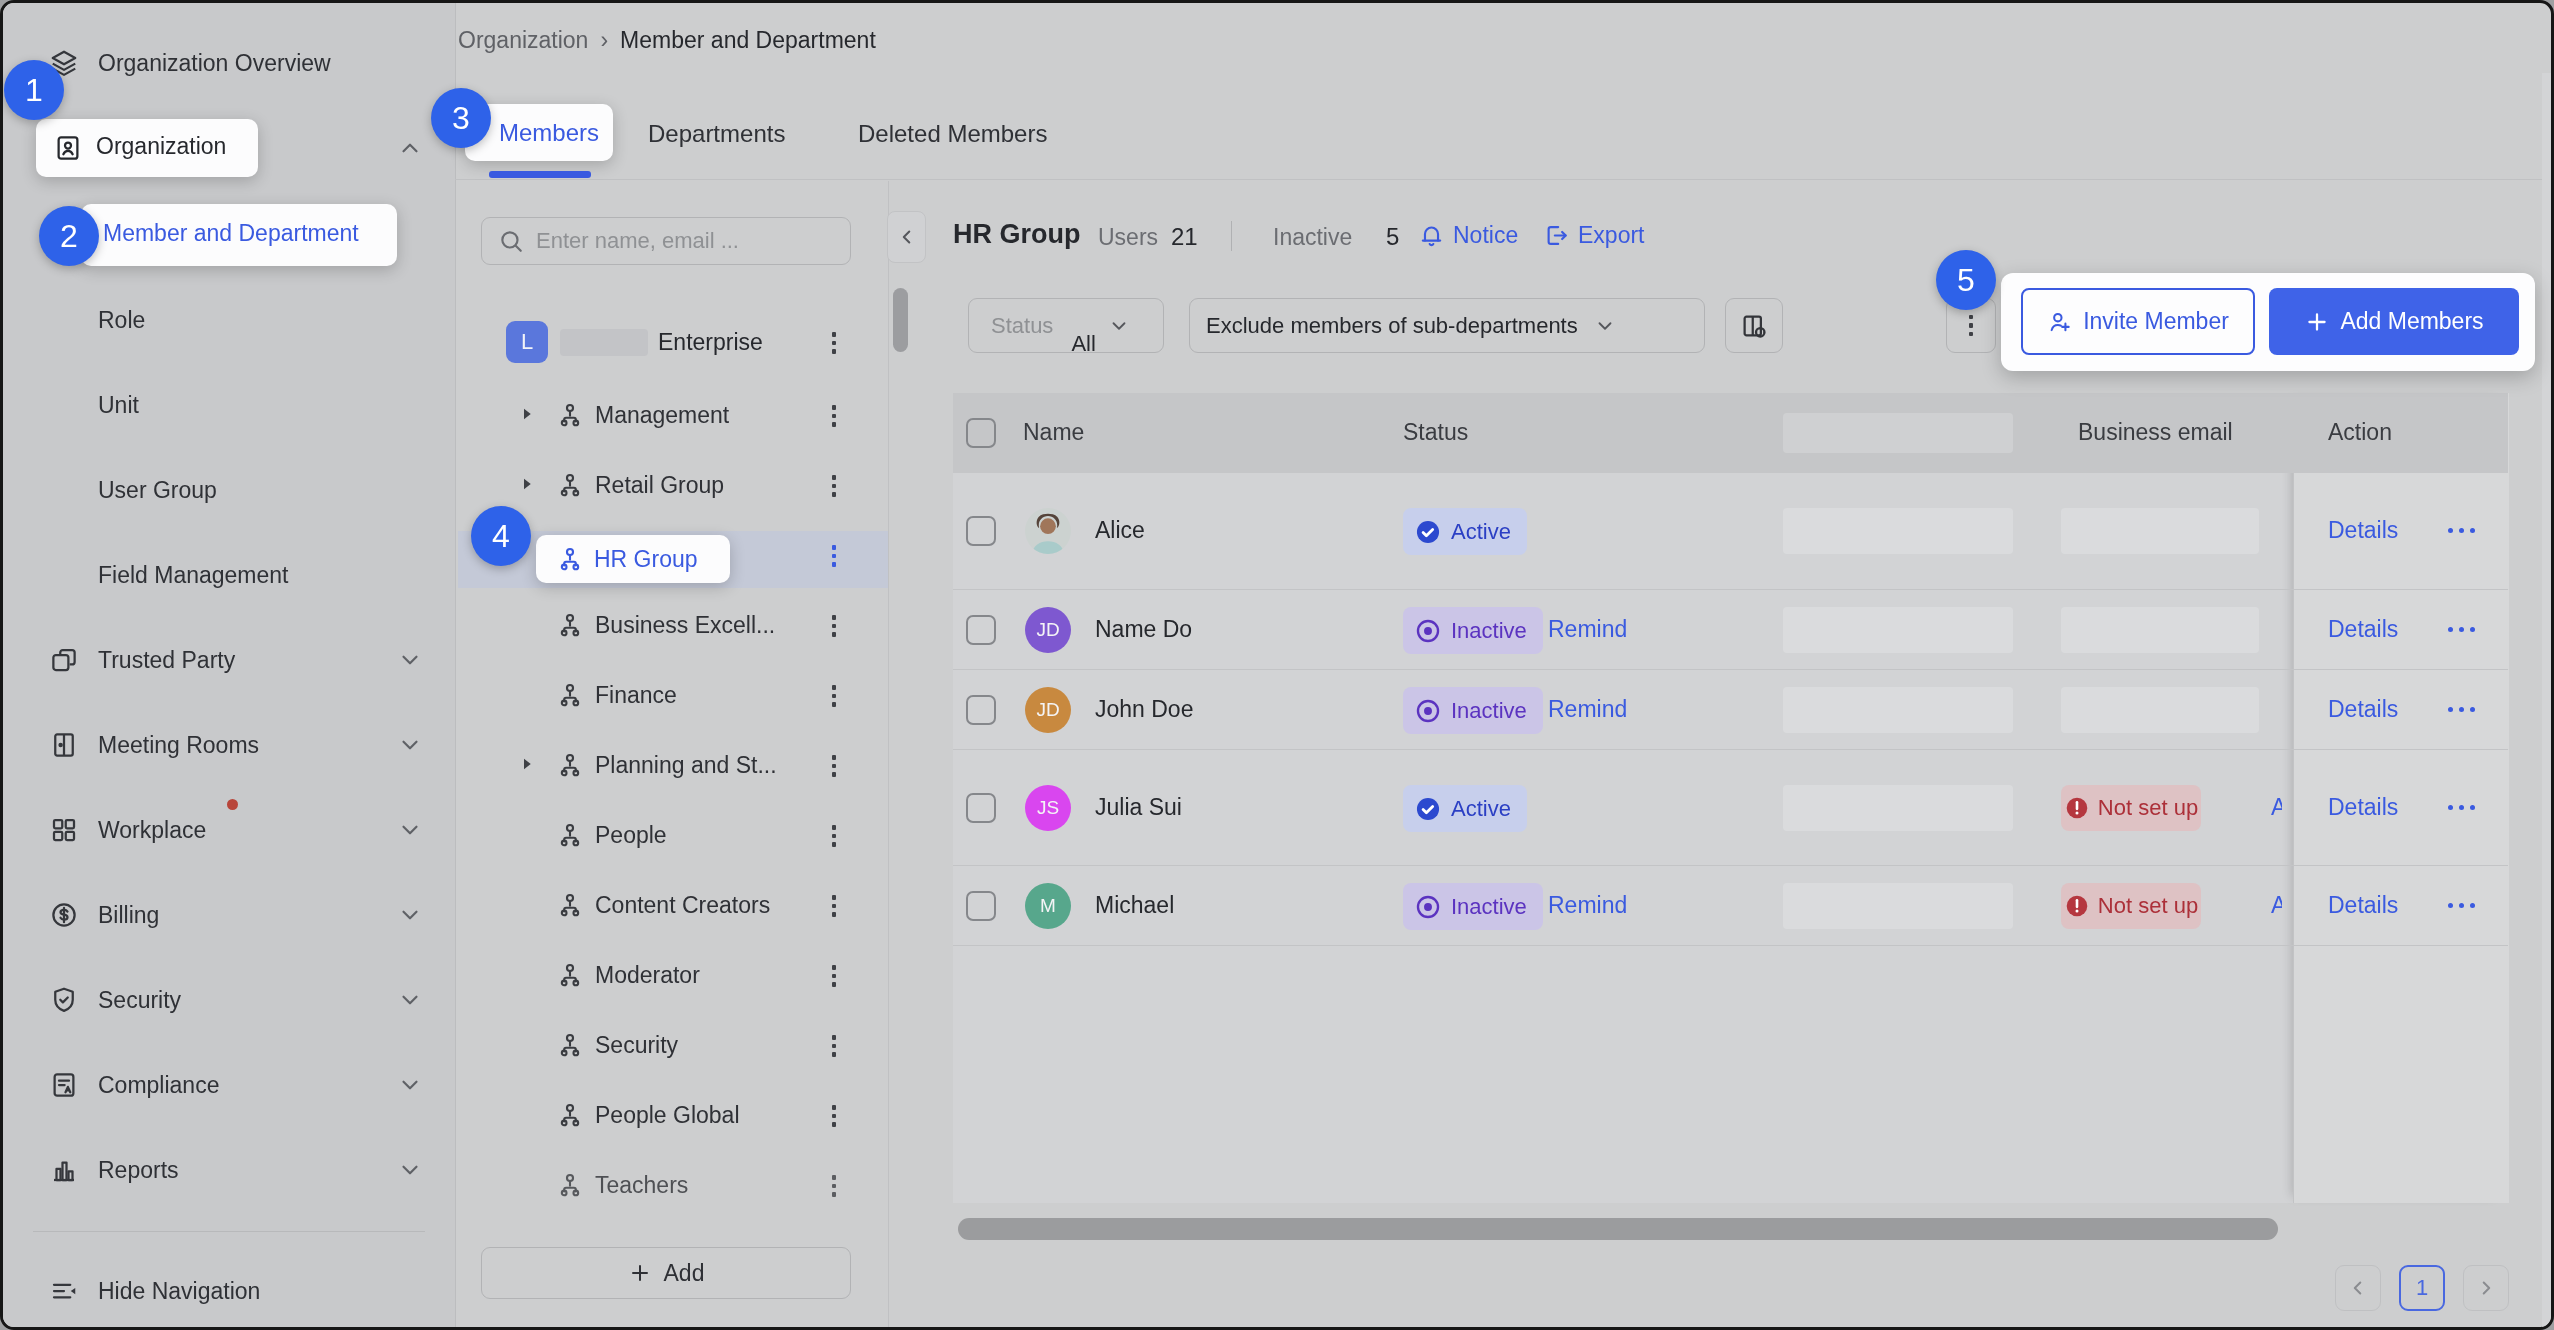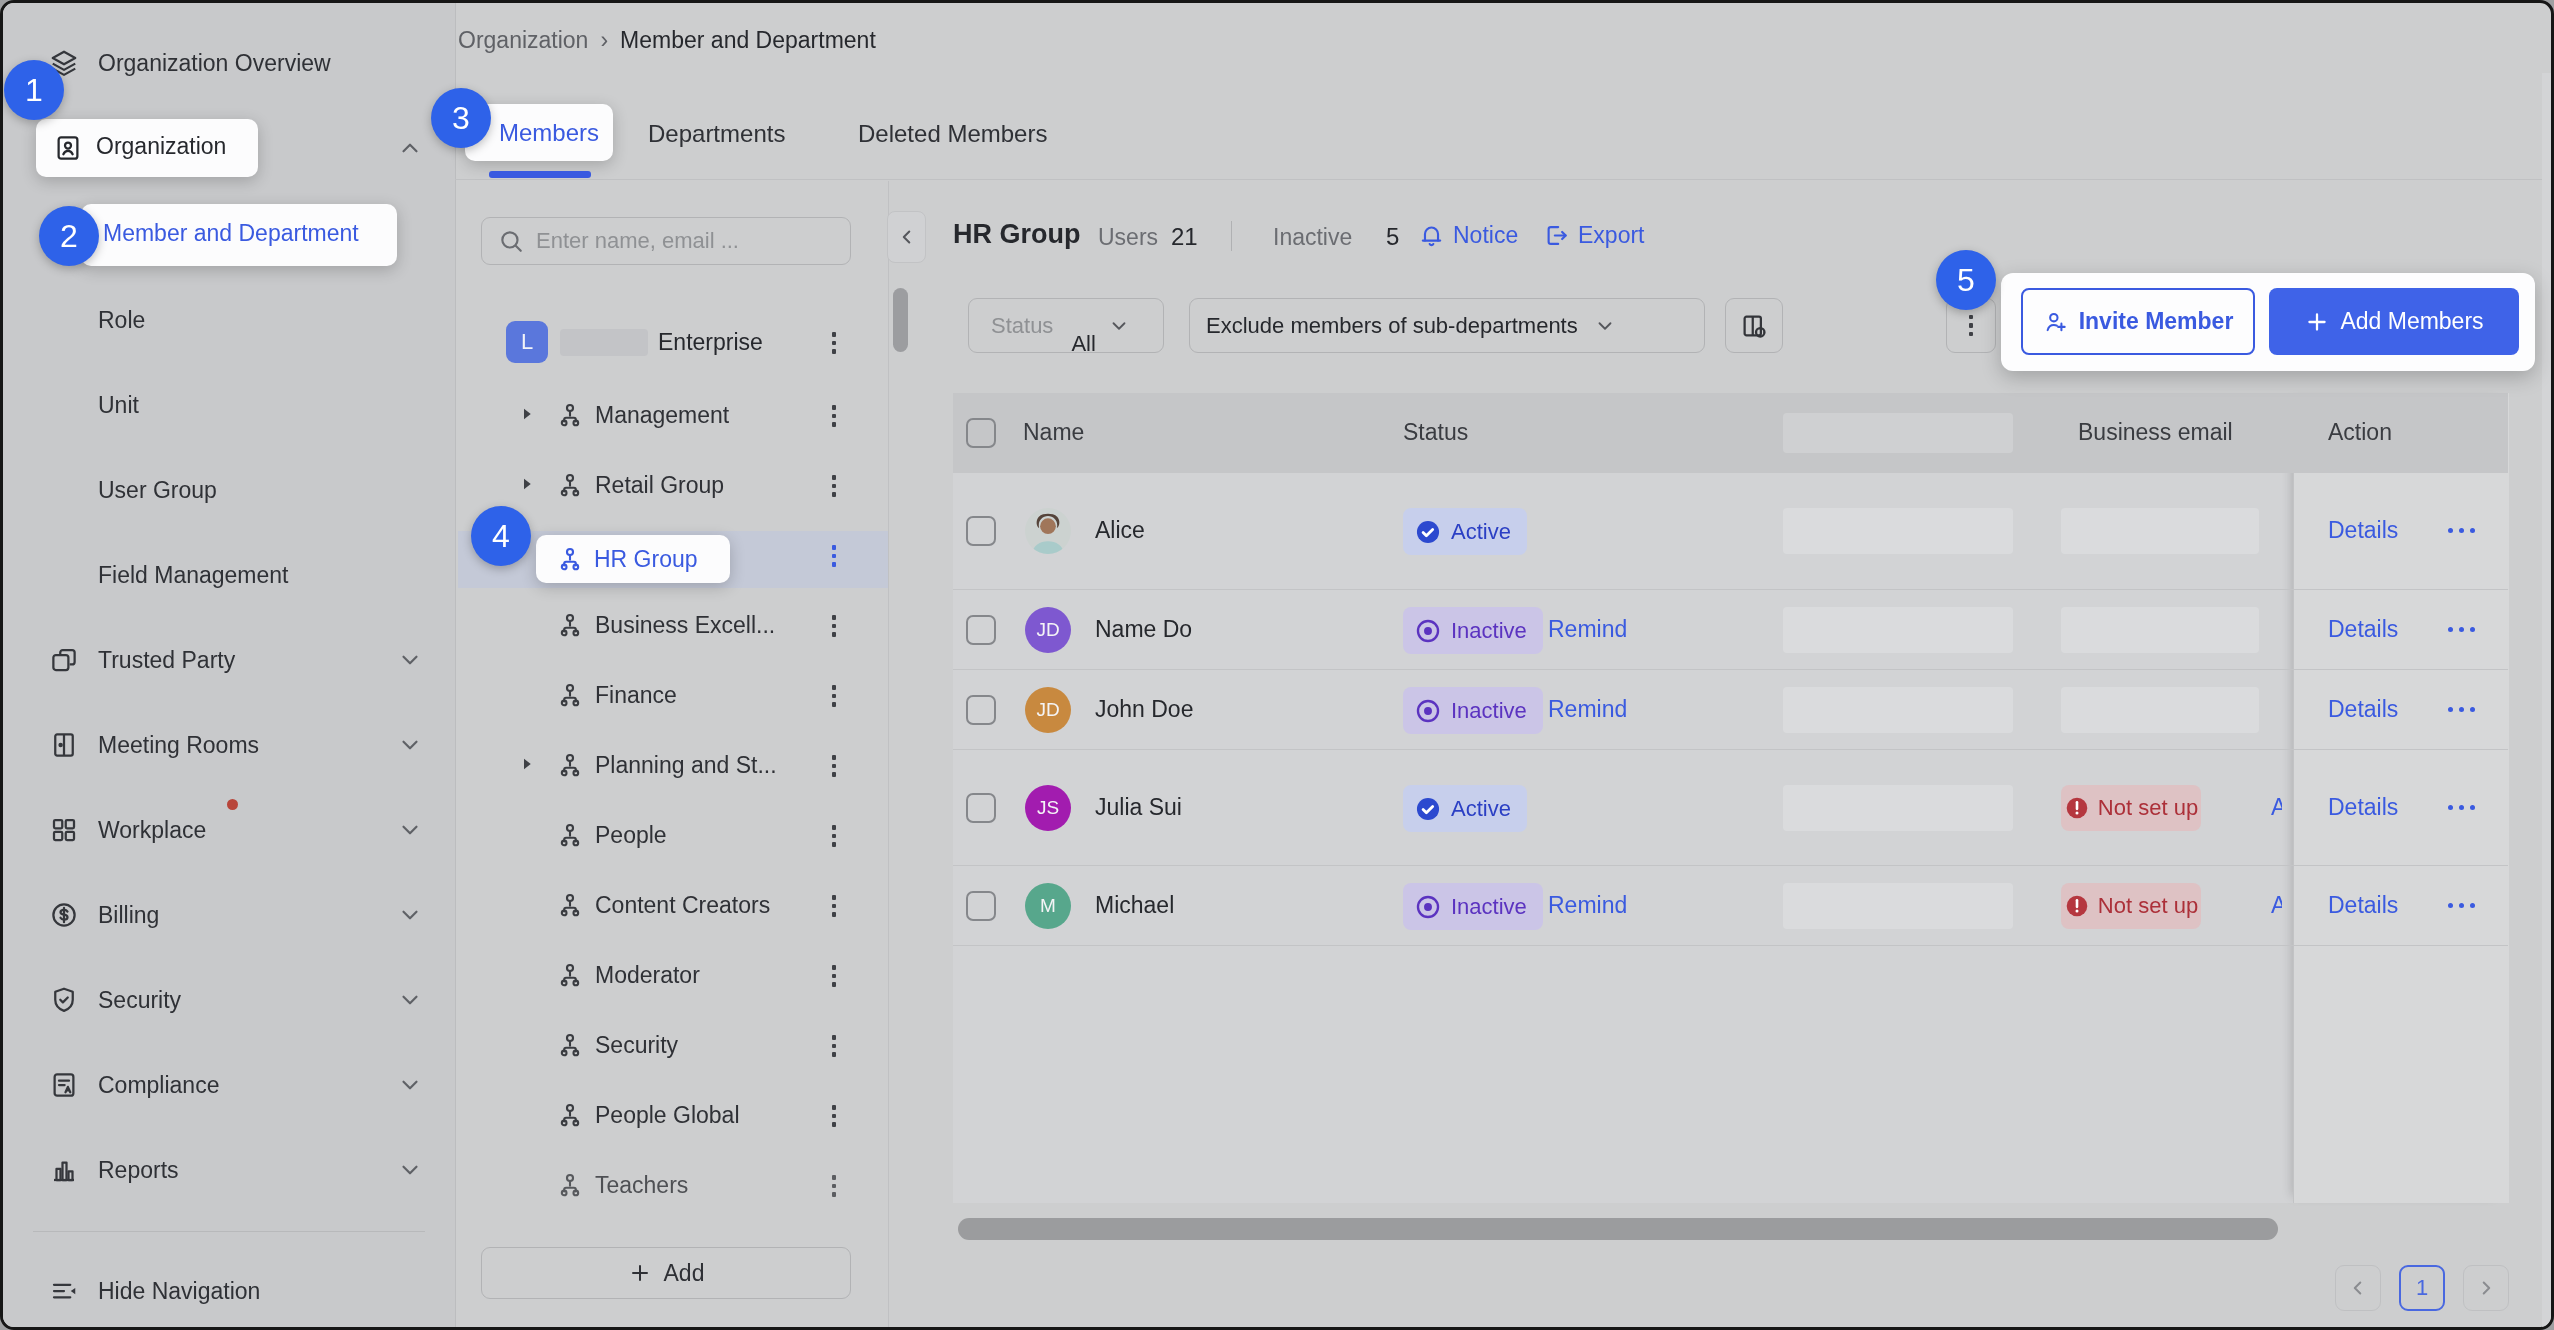--- a/index.html
+++ b/index.html
@@ -48,32 +48,32 @@
 
   
   .tool-title{left:950px;top:216px;font-size:27px;font-weight:bold;color:#26282d;}
   .tool-muted{font-size:23px;color:#6b6d72;}
   .tool-num{font-size:24px;color:#26282d;}
   .tool-sep{left:1228px;top:218px;width:1px;height:30px;background:#b0b1b3;}
   .bluelink{color:#3a5ae0;font-size:23px;display:flex;align-items:center;gap:8px;}
   .drop{position:absolute;top:295px;height:55px;border:1.5px solid #b2b3b5;border-radius:9px;display:flex;align-items:center;box-sizing:border-box;font-size:22px;}
   .iconbtn{position:absolute;top:295px;width:58px;height:55px;border:1.5px solid #b2b3b5;border-radius:9px;display:flex;align-items:center;justify-content:center;box-sizing:border-box;color:#33353a;}
   .btn-wrap{left:1998px;top:270px;width:534px;height:98px;background:#fdfdfe;border-radius:12px;box-shadow:0 6px 20px rgba(0,0,0,.22);z-index:30;}
-  .btn-invite{left:2018px;top:285px;width:234px;height:67px;border:2px solid #3a5ae0;border-radius:8px;color:#3a5ae0;background:#fdfdfe;display:flex;align-items:center;justify-content:center;gap:10px;font-size:23px;box-sizing:border-box;z-index:31;font-weight:bold;}
+  .btn-invite{left:2018px;top:285px;width:234px;height:67px;border:2px solid #3a5ae0;border-radius:8px;color:#3a5ae0;background:#fdfdfe;display:flex;align-items:center;justify-content:center;gap:10px;font-size:23px;box-sizing:border-box;z-index:31;}
   .btn-add{left:2266px;top:285px;width:250px;height:67px;border-radius:8px;background:#3f63e8;color:#fff;display:flex;align-items:center;justify-content:center;gap:10px;font-size:23px;z-index:31;}
 
   
   .table{left:950px;top:390px;width:1555px;height:810px;background:#d2d3d5;}
   .action-col{position:absolute;left:1340px;top:0;width:215px;height:810px;background:#d7d8d9;border-left:1px solid #c2c3c5;box-shadow:-8px 0 10px -7px rgba(0,0,0,.18);z-index:1;}
   .thead{position:absolute;left:0;top:0;width:1555px;height:80px;background:#c5c6c8;z-index:2;}
   .th{position:absolute;top:26px;font-size:23px;color:#3a3c41;}
   .trow{position:absolute;left:0;width:1555px;border-bottom:1px solid #c3c4c6;box-sizing:border-box;z-index:2;}
   .cb{position:absolute;left:13px;width:30px;height:30px;border:2px solid #85878b;border-radius:7px;box-sizing:border-box;}
   .avatar{position:absolute;left:72px;width:46px;height:46px;border-radius:50%;color:#f4f4f6;font-size:19px;display:flex;align-items:center;justify-content:center;overflow:hidden;}
-  .av-purple{background:#7e58d0;}.av-orange{background:#c8893f;}.av-blue{background:#a21caf;}.av-green{background:#57a78c;}
+  .av-purple{background:#7e58d0;}.av-orange{background:#c8893f;}.av-blue{background:#d946ef;}.av-green{background:#57a78c;}
   .rname{position:absolute;left:142px;font-size:23px;color:#26282d;}
   .badge{position:absolute;left:450px;height:47px;border-radius:8px;display:flex;align-items:center;gap:9px;padding:0 16px 0 11px;font-size:22px;}
   .b-active{background:#c7cfec;color:#2b3fc4;}
   .b-inactive{background:#cbc5e7;color:#5b33c0;}
   .remind{position:absolute;left:595px;font-size:23px;color:#3a5ae0;}
   .blk3{position:absolute;left:830px;width:230px;height:46px;background:#dadbdd;border-radius:4px;}
   .blkmail{position:absolute;left:1108px;width:198px;height:46px;background:#dadbdd;border-radius:4px;}
   .nsu{position:absolute;left:1108px;width:140px;height:46px;background:#dec2c4;border-radius:8px;color:#ac3039;font-size:22px;display:flex;align-items:center;justify-content:center;gap:8px;}
   .clip{position:absolute;left:1318px;width:11px;overflow:hidden;font-size:23px;color:#3a5ae0;}
   .details{position:absolute;left:1375px;font-size:23px;color:#3a5ae0;}

